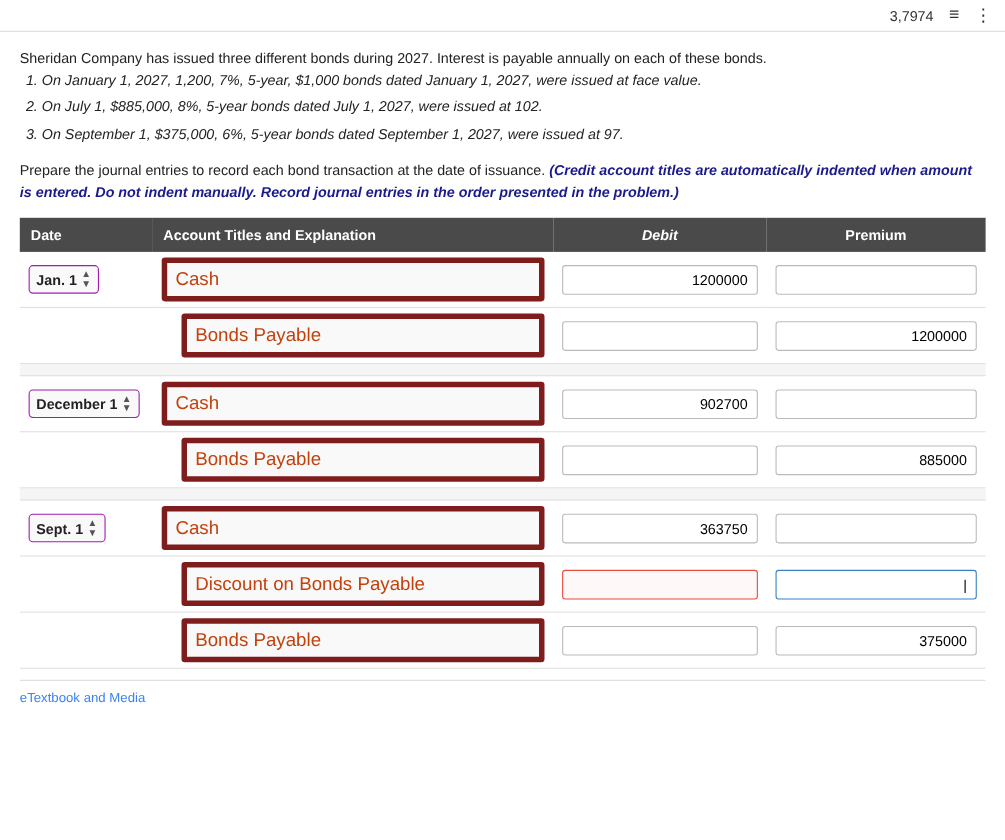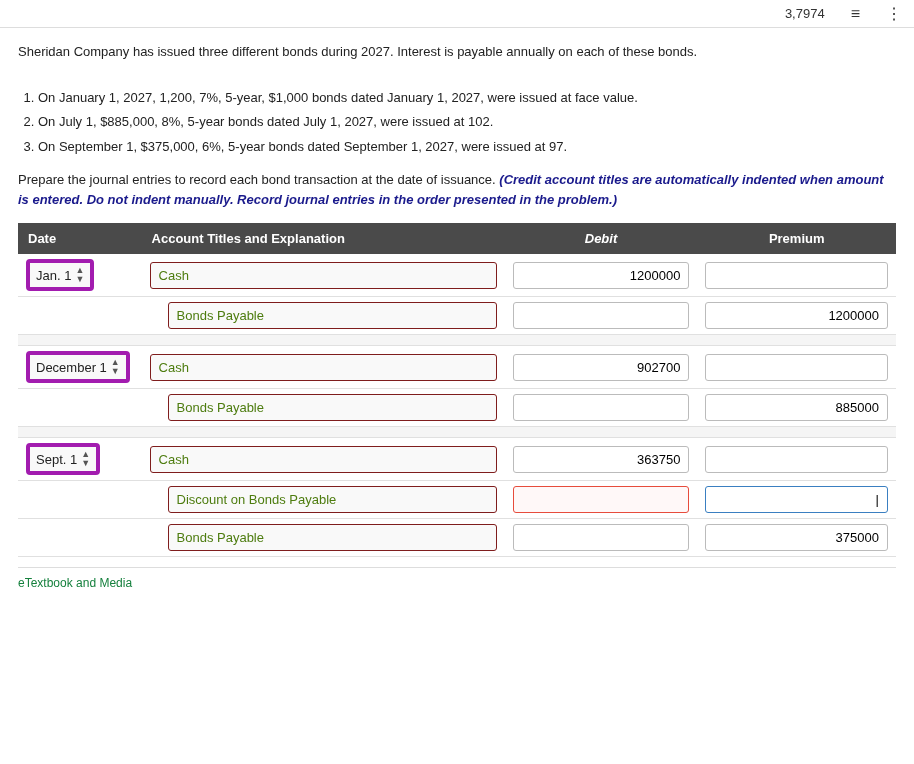--- a/index.html
+++ b/index.html
@@ -12,38 +12,39 @@
       min-height: 764px;
     }
     .top-bar {
       display: flex;
       justify-content: flex-end;
       align-items: center;
       padding: 4px 12px;
       font-size: 13px;
       color: #333;
       border-bottom: 1px solid #ddd;
-      gap: 26px;
+      gap: 14px;
     }
     .main-content {
       padding: 14px 18px 10px 18px;
     }
     .intro-text {
       font-size: 13px;
-      margin-bottom: 26px;
+      margin-bottom: 0;
       line-height: 1.5;
     }
     .numbered-list {
       margin-left: 20px;
       margin-bottom: 14px;
     }
     .numbered-list li {
       margin-bottom: 5px;
       font-size: 13px;
       line-height: 1.5;
+      font-style: italic;
     }
     .instruction {
       font-size: 13px;
       margin-bottom: 14px;
       line-height: 1.5;
     }
     .instruction em {
       font-style: italic;
       font-weight: bold;
       color: #1a1a8c;
@@ -83,43 +84,44 @@
     }
     .debit-cell {
       width: 170px;
     }
     .credit-cell {
       width: 175px;
     }
     .date-selector {
       display: inline-flex;
       align-items: center;
-      border: 4px solid #a21caf;
+      border: 1px solid #a21caf;
       border-radius: 4px;
       padding: 3px 6px;
       background: #f9f9f9;
       font-size: 13px;
       gap: 4px;
+      font-weight: bold;
     }
     .date-selector .arrows {
       display: flex;
       flex-direction: column;
       font-size: 9px;
       line-height: 1;
       color: #555;
       cursor: pointer;
     }
     .account-input {
       width: 100%;
       padding: 5px 8px;
-      border: 1px solid #7f1d1d;
+      border: 5px solid #7f1d1d;
       border-radius: 3px;
-      font-size: 13px;
+      font-size: 17px;
       background: #f9f9f9;
-      color: #4d7c0f;
+      color: #c2410c;
     }
     .account-input.indented {
       margin-left: 18px;
       width: calc(100% - 18px);
     }
     .amount-input {
       width: 100%;
       padding: 5px 8px;
       border: 1px solid #bbb;
       border-radius: 3px;
@@ -129,21 +131,21 @@
     }
     .amount-input.highlight {
       border-color: #e74c3c;
       background: #fff8f8;
     }
     .amount-input.blue-border {
       border-color: #3a7fc1;
     }
     .etextbook {
       font-size: 12px;
-      color: #15803d;
+      color: #3b82f6;
       padding: 8px 0 4px 0;
       border-top: 1px solid #ddd;
       margin-top: 6px;
     }
     .row-spacer {
       height: 4px;
       background: #f5f5f5;
     }
   </style>
 </head>

